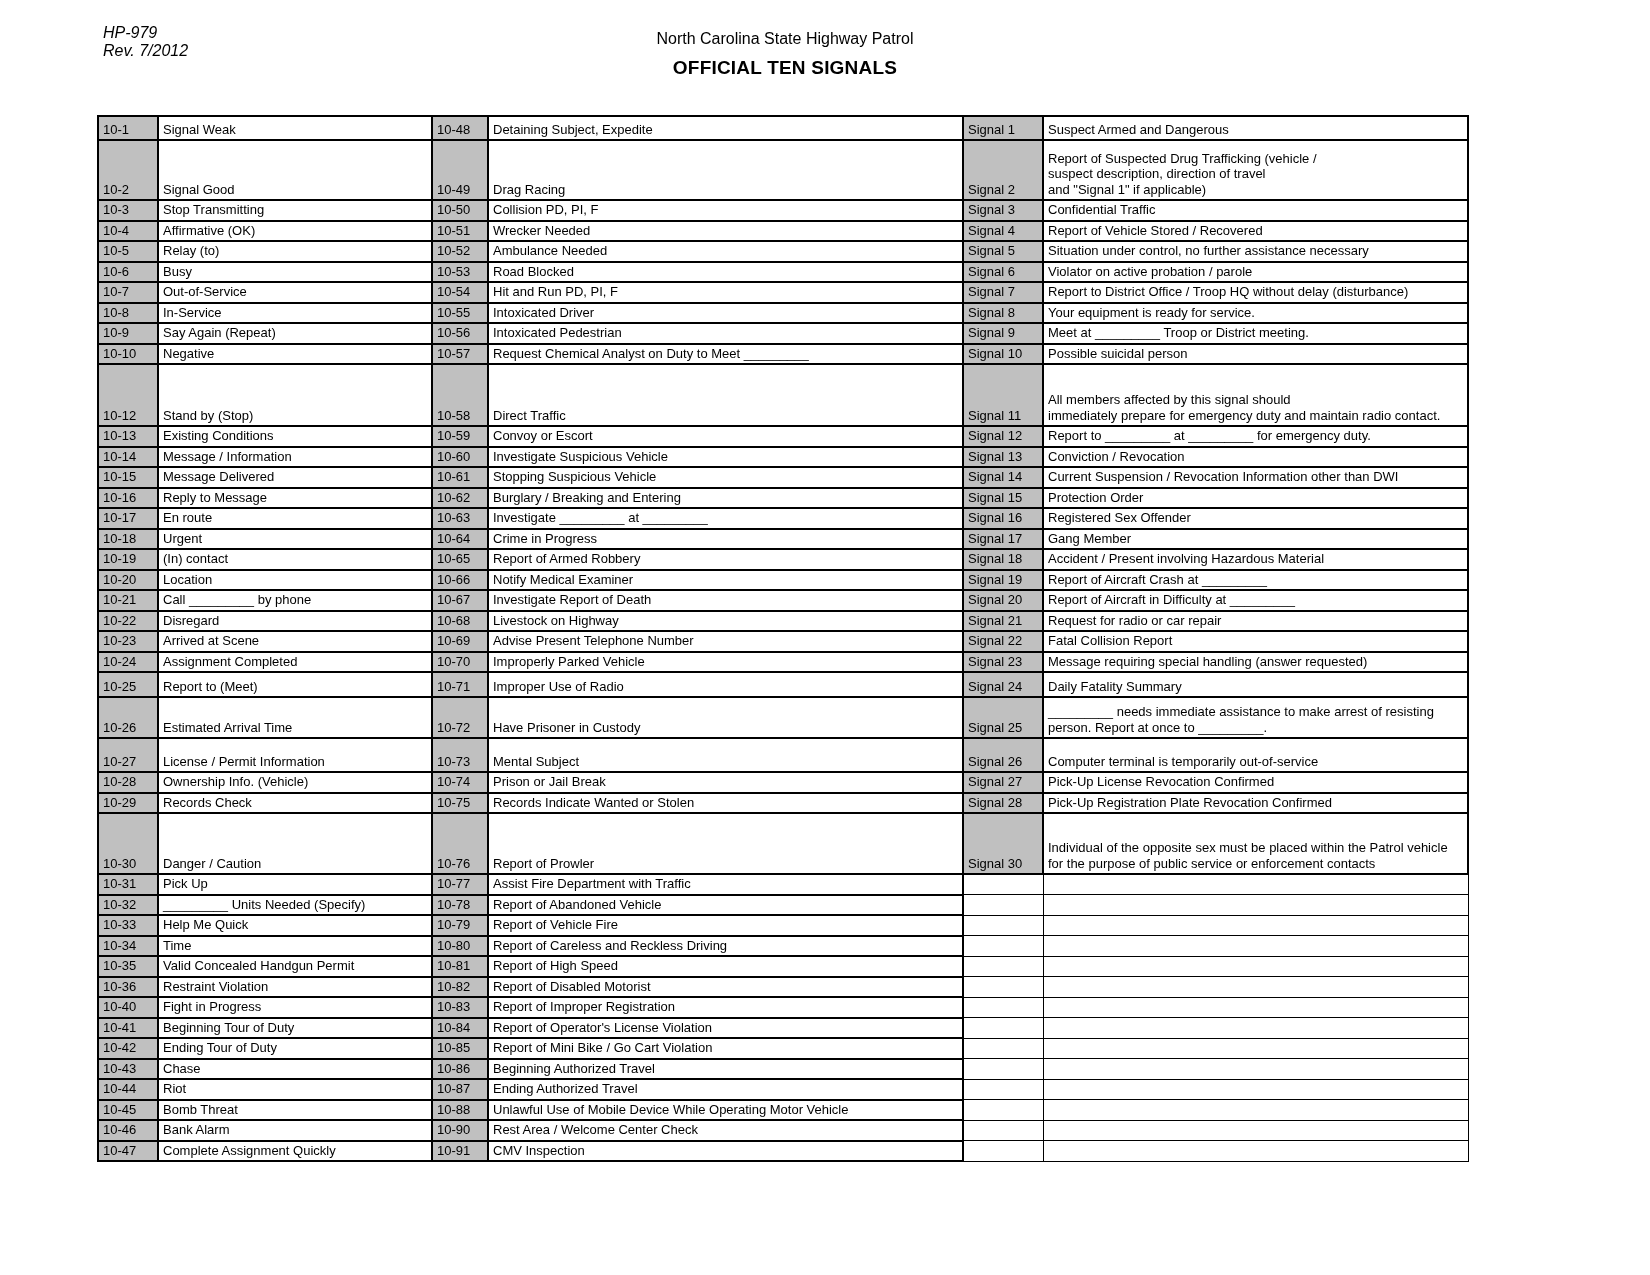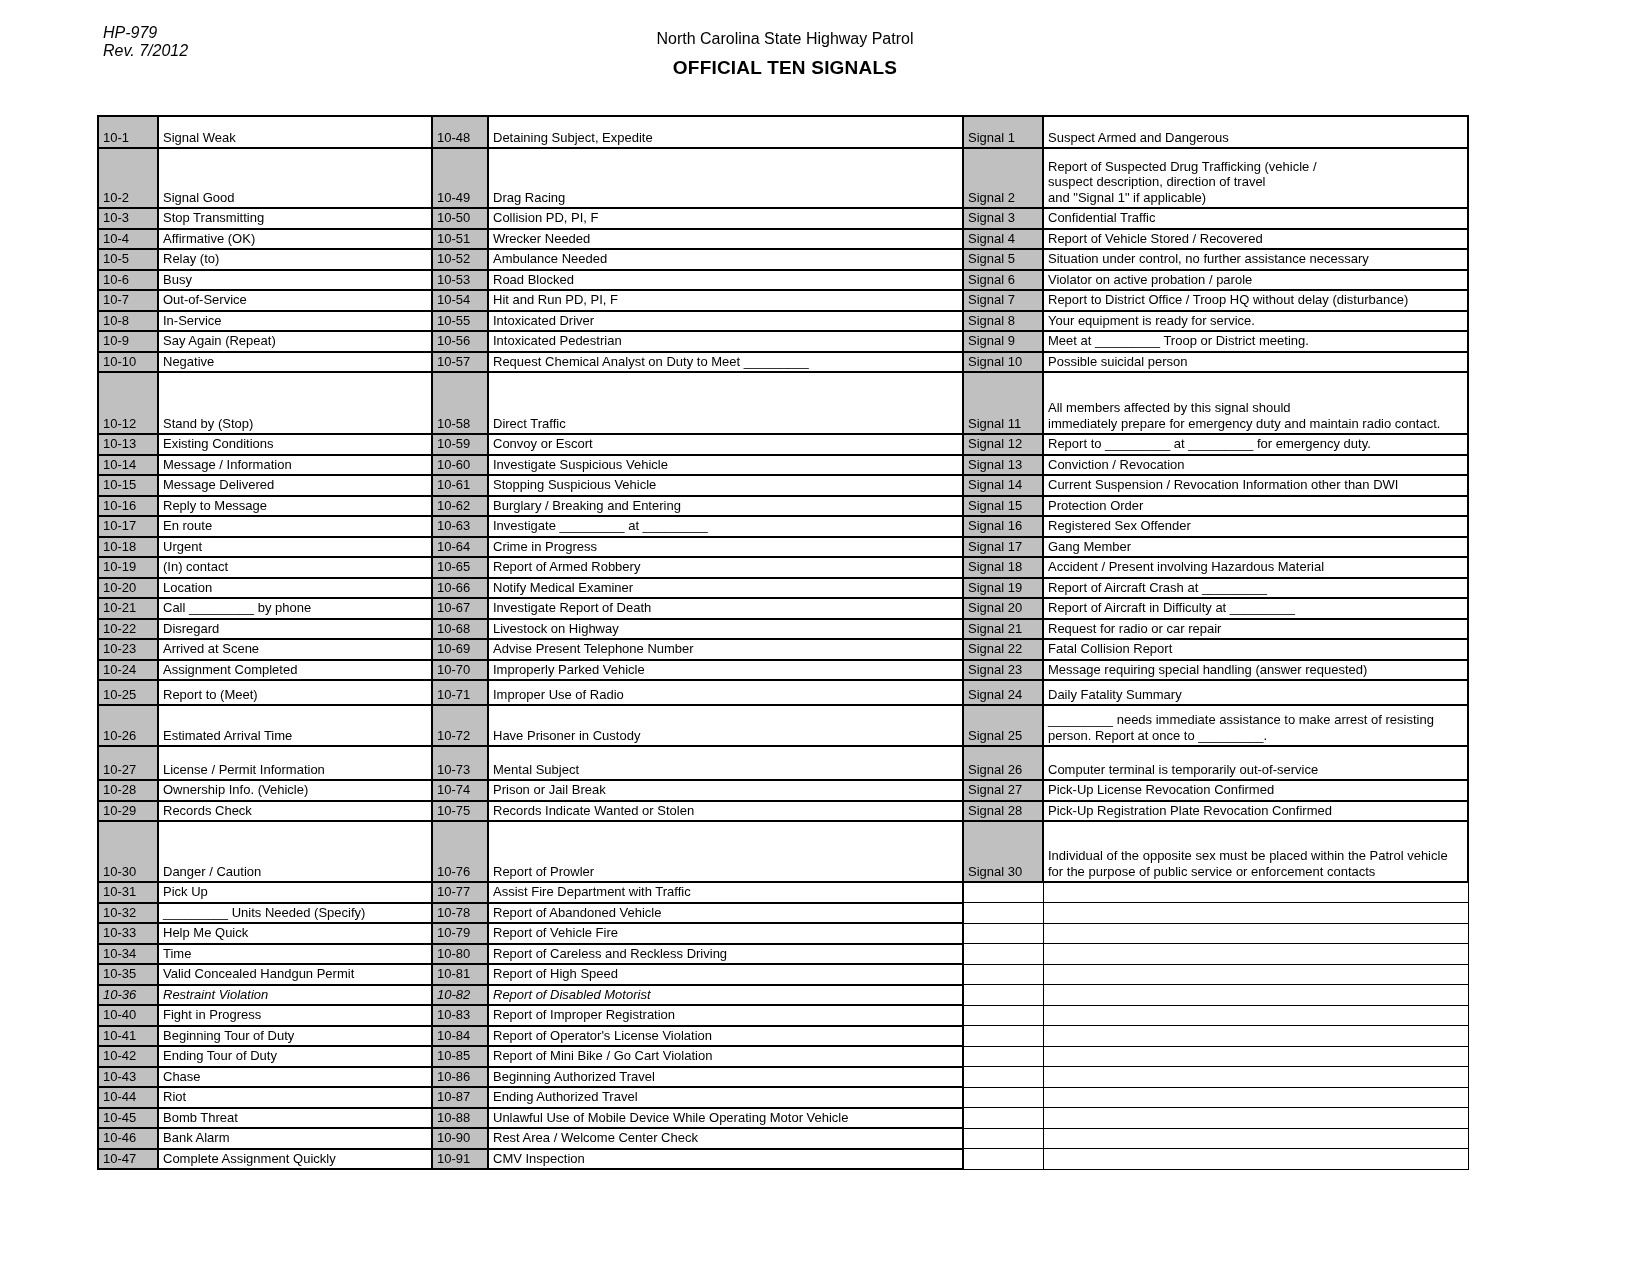--- a/index.html
+++ b/index.html
@@ -36,21 +36,21 @@
   <table class="ten">
     <colgroup>
       <col class="c-code1">
         <col class="c-desc1">
       <col class="c-code2">
         <col class="c-desc2">
       <col class="c-code3">
         <col class="c-desc3">
     </colgroup>
     <tbody id="tbody">
-        <tr style="height: 32px;">
+        <tr style="height: 24px;">
           <td class="code">10-1</td>
           <td>Signal Weak</td>
           <td class="code">10-48</td>
           <td>Detaining Subject, Expedite</td>
           <td class="code">Signal 1</td>
           <td>Suspect Armed and Dangerous</td>
         </tr>
         <tr style="height: 60px;">
           <td class="code">10-2</td>
           <td>Signal Good</td>
@@ -313,21 +313,21 @@
           <td class="blank"></td>
         </tr>
         <tr style="height: 20.5px;">
           <td class="code">10-35</td>
           <td>Valid Concealed Handgun Permit</td>
           <td class="code">10-81</td>
           <td>Report of High Speed</td>
           <td class="blank"></td>
           <td class="blank"></td>
         </tr>
-        <tr style="height: 20.5px; font-style: italic;">
+        <tr style="height: 20.5px;">
           <td class="code">10-36</td>
           <td>Restraint Violation</td>
           <td class="code">10-82</td>
           <td>Report of Disabled Motorist</td>
           <td class="blank"></td>
           <td class="blank"></td>
         </tr>
         <tr style="height: 20.5px;">
           <td class="code">10-40</td>
           <td>Fight in Progress</td>

